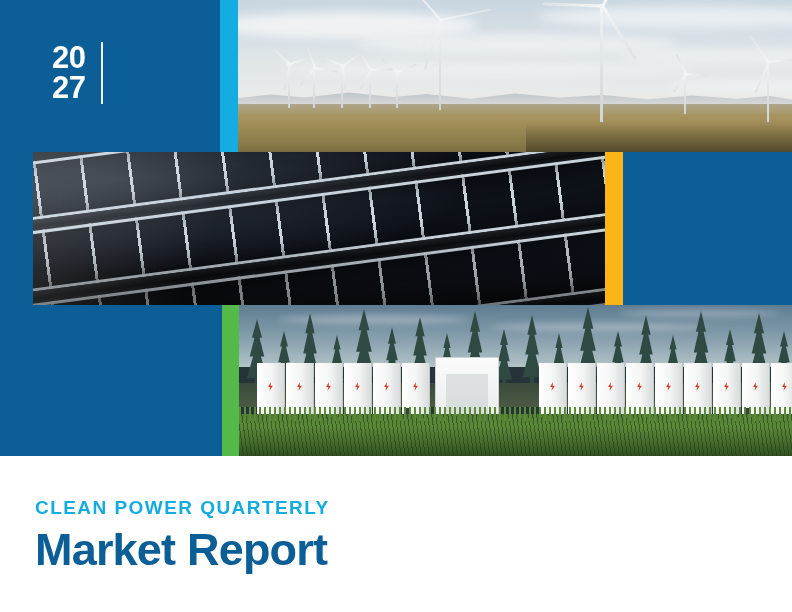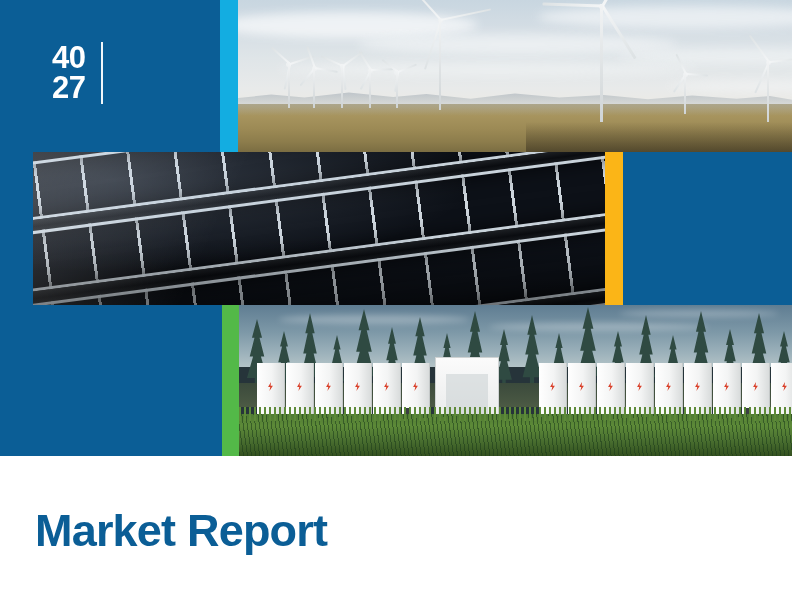--- a/index.html
+++ b/index.html
@@ -590,28 +590,29 @@
     <div class="blue-left-top"></div>
     <div class="blue-left-bottom"></div>
     <div class="blue-right-mid"></div>
 
     <div class="bar-cyan"></div>
     <div class="bar-green"></div>
     <div class="bar-yellow"></div>
 
     <div class="year-lockup">
       <div class="year-stack">
-        <span>40</span>
+        <span>20</span>
         <span>27</span>
       </div>
       <div class="year-rule"></div>
     </div>
 
   </div>
 
   <div class="footer">
     <div class="footer-text">
+      <p class="kicker">CLEAN POWER QUARTERLY</p>
       <h1 class="report-title">Market Report</h1>
     </div>
 
   </div>
 
 </div>
 
 </body></html>

